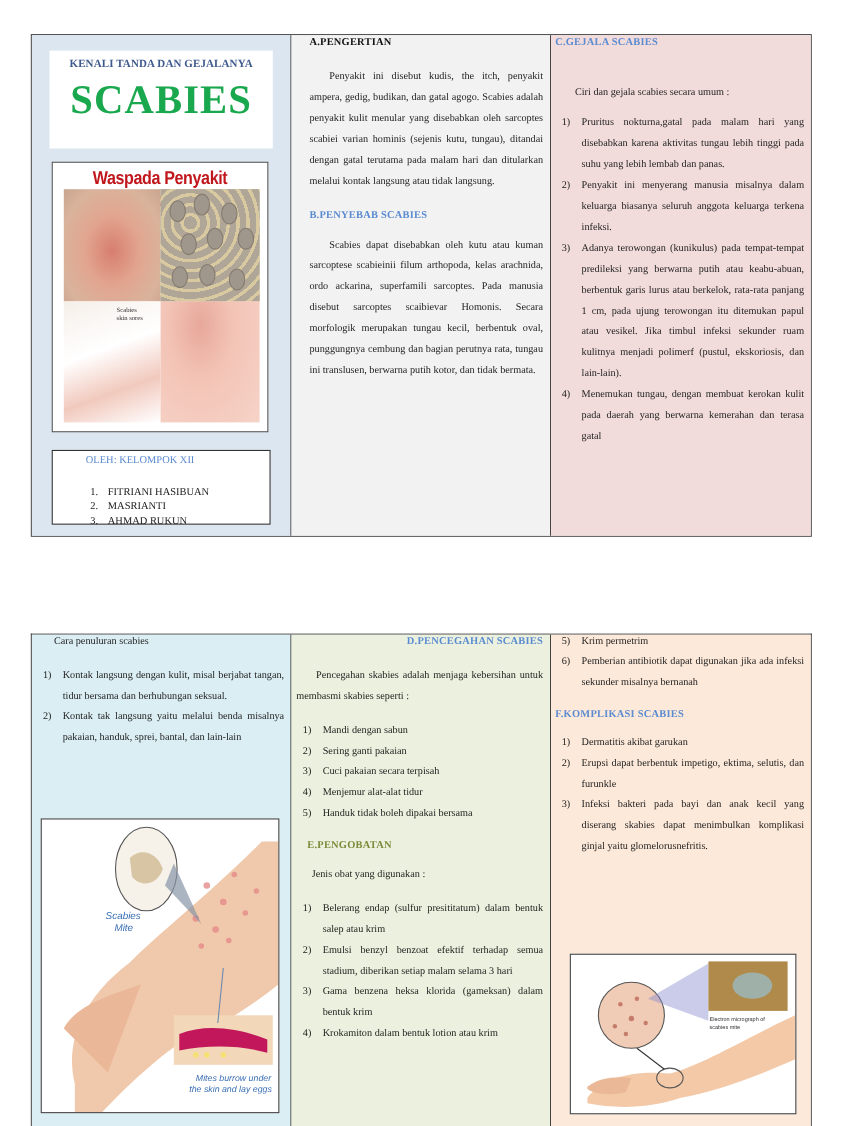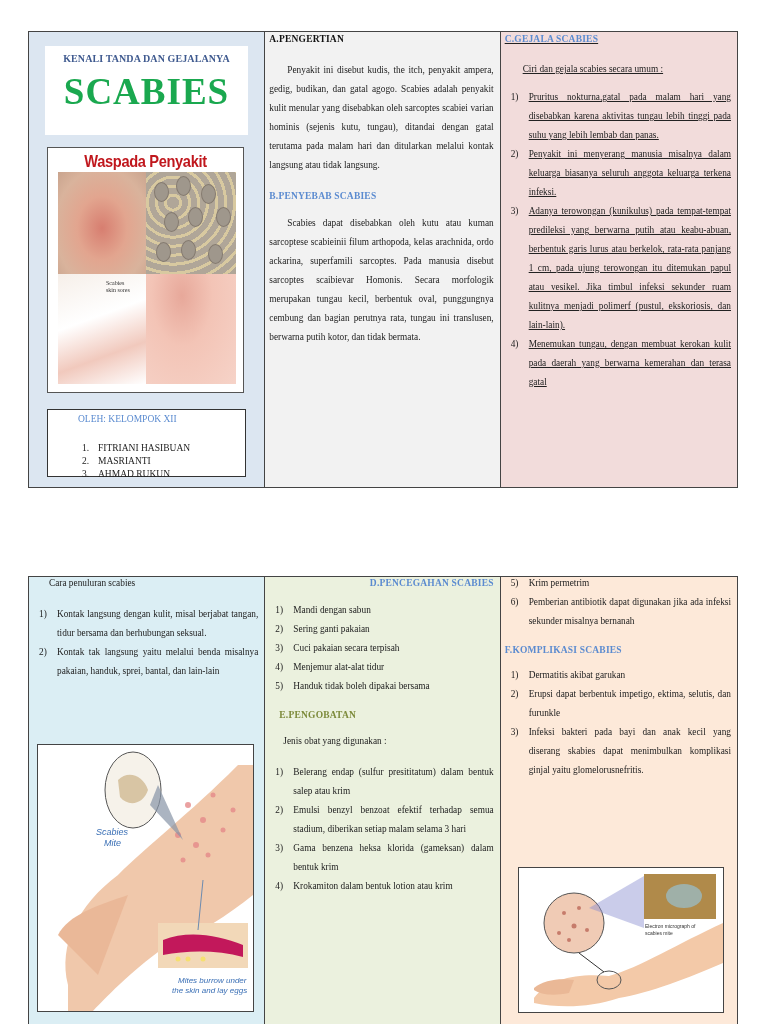--- a/index.html
+++ b/index.html
@@ -87,30 +87,30 @@
     <div class="credits">
       <div class="credits-head">OLEH: KELOMPOK XII</div>
       <ol>
         <li><span class="n">1.</span><span>FITRIANI HASIBUAN</span></li>
         <li><span class="n">2.</span><span>MASRIANTI</span></li>
         <li><span class="n">3.</span><span>AHMAD RUKUN</span></li>
       </ol>
     </div>
   </div>
 
-  <div class="col c2 bg-gray" style="padding:2px 6px 0 4px;">
+  <div class="col c2 bg-gray" style="padding:2px 6px 0 16px;">
     <div class="heading h-black">A.PENGERTIAN</div>
     <p class="para" style="margin-top:17px;">Penyakit ini disebut kudis, the itch, penyakit ampera, gedig, budikan, dan gatal agogo. Scabies adalah penyakit kulit menular yang disebabkan oleh sarcoptes scabiei varian hominis (sejenis kutu, tungau), ditandai dengan gatal terutama pada malam hari dan ditularkan melalui kontak langsung atau tidak langsung.</p>
     <div class="heading h-blue" style="margin-top:16px;">B.PENYEBAB SCABIES</div>
     <p class="para" style="margin-top:13px;">Scabies dapat disebabkan oleh kutu atau kuman sarcoptese scabieinii filum arthopoda, kelas arachnida, ordo ackarina, superfamili sarcoptes. Pada manusia disebut sarcoptes scaibievar Homonis. Secara morfologik merupakan tungau kecil, berbentuk oval, punggungnya cembung dan bagian perutnya rata, tungau ini translusen, berwarna putih kotor, dan tidak bermata.</p>
   </div>
 
-  <div class="col c3 bg-pink" style="padding:2px 6px 0 4px;text-decoration:underline;">
+  <div class="col c3 bg-pink" style="padding:2px 6px 0 4px;">
     <div class="heading h-blue">C.GEJALA SCABIES</div>
-    <p class="para" style="margin-top:16px;">Ciri dan gejala scabies secara umum :</p>
+    <p class="para" style="margin-top:31px;">Ciri dan gejala scabies secara umum :</p>
     <ol class="olist" style="margin-top:9px;">
       <li><span class="n">1)</span><span>Pruritus nokturna,gatal pada malam hari yang disebabkan karena aktivitas tungau lebih tinggi pada suhu yang lebih lembab dan panas.</span></li>
       <li><span class="n">2)</span><span>Penyakit ini menyerang manusia misalnya dalam keluarga biasanya seluruh anggota keluarga terkena infeksi.</span></li>
       <li><span class="n">3)</span><span>Adanya terowongan (kunikulus) pada tempat-tempat predileksi yang berwarna putih atau keabu-abuan, berbentuk garis lurus atau berkelok, rata-rata panjang 1 cm, pada ujung terowongan itu ditemukan papul atau vesikel. Jika timbul infeksi sekunder ruam kulitnya menjadi polimerf (pustul, ekskoriosis, dan lain-lain).</span></li>
       <li><span class="n">4)</span><span>Menemukan tungau, dengan membuat kerokan kulit pada daerah yang berwarna kemerahan dan terasa gatal</span></li>
     </ol>
   </div>
 </div>
 
 <div class="sheet sheet2">
@@ -148,20 +148,21 @@
           <circle cx="165" cy="214" r="2.5" fill="#f5e070"></circle>
         <line x1="160" y1="185" x2="165" y2="135" stroke="#6c8bb0" stroke-width="1"></line>
         <text x="140" y="238" font-family="Liberation Sans, sans-serif" font-size="8" font-style="italic" fill="#3a6fb5">Mites burrow under</text>
         <text x="134" y="248" font-family="Liberation Sans, sans-serif" font-size="8" font-style="italic" fill="#3a6fb5">the skin and lay eggs</text>
       </svg>
     </div>
   </div>
 
   <div class="col c2 bg-green" style="padding:0 6px 0 4px;">
     <div class="heading h-blue" style="line-height:12px;text-align:right;">D.PENCEGAHAN SCABIES</div>
+    <p class="para" style="margin-top:16px;">Pencegahan skabies adalah menjaga kebersihan untuk membasmi skabies seperti :</p>
     <ol class="olist" style="margin-top:12px;">
       <li><span class="n">1)</span><span>Mandi dengan sabun</span></li>
       <li><span class="n">2)</span><span>Sering ganti pakaian</span></li>
       <li><span class="n">3)</span><span>Cuci pakaian secara terpisah</span></li>
       <li><span class="n">4)</span><span>Menjemur alat-alat tidur</span></li>
       <li><span class="n">5)</span><span>Handuk tidak boleh dipakai bersama</span></li>
     </ol>
     <div class="heading h-olive" style="margin-top:14px;margin-left:10px;">E.PENGOBATAN</div>
     <p class="para para-noindent" style="margin-top:12px;padding-left:14px;">Jenis obat yang digunakan :</p>
     <ol class="olist" style="margin-top:12px;">

